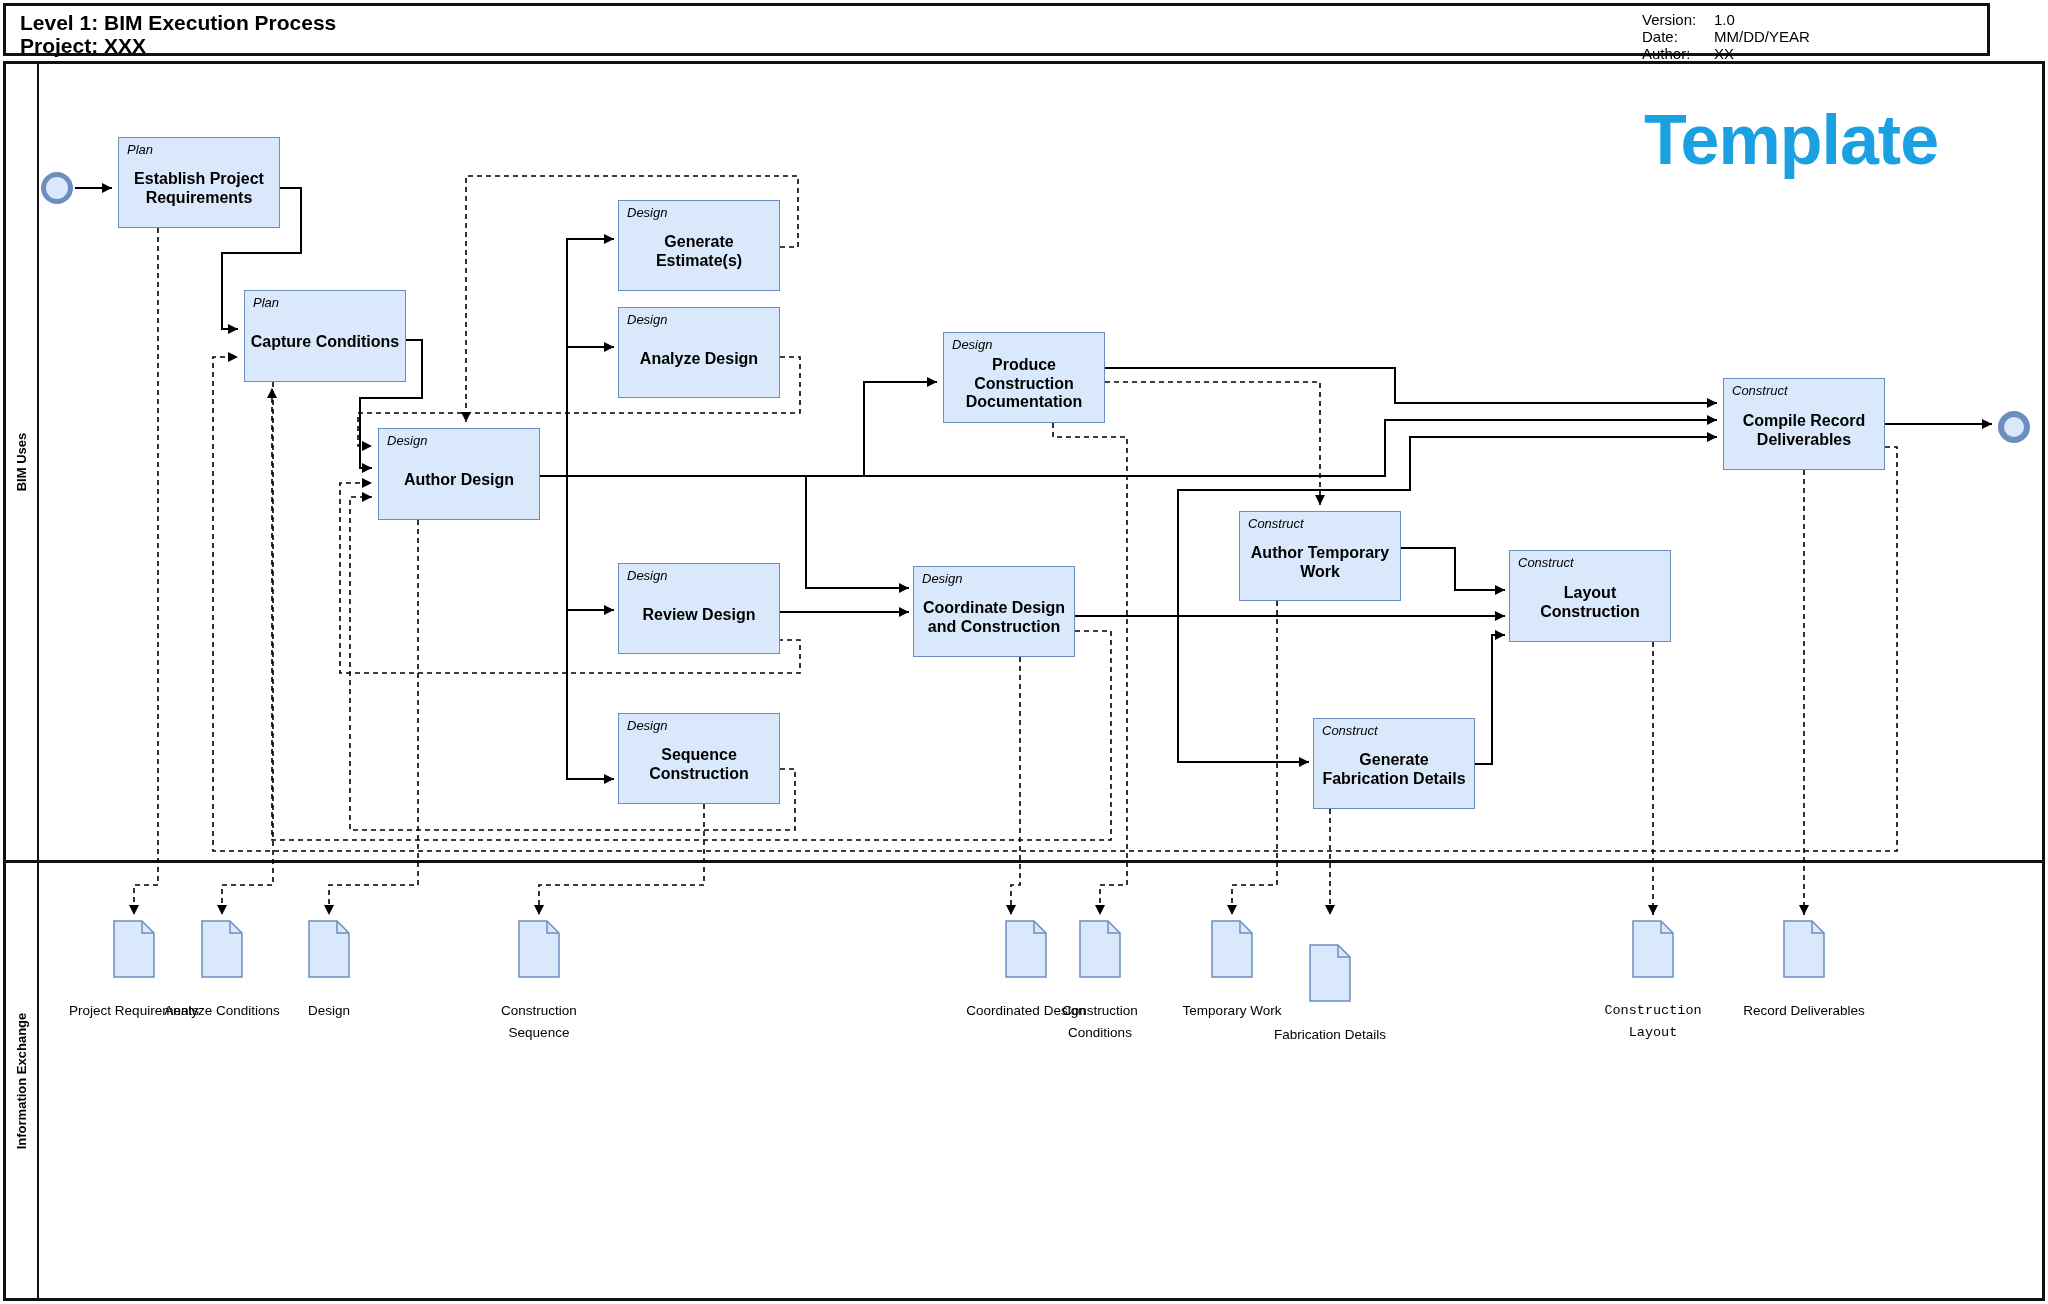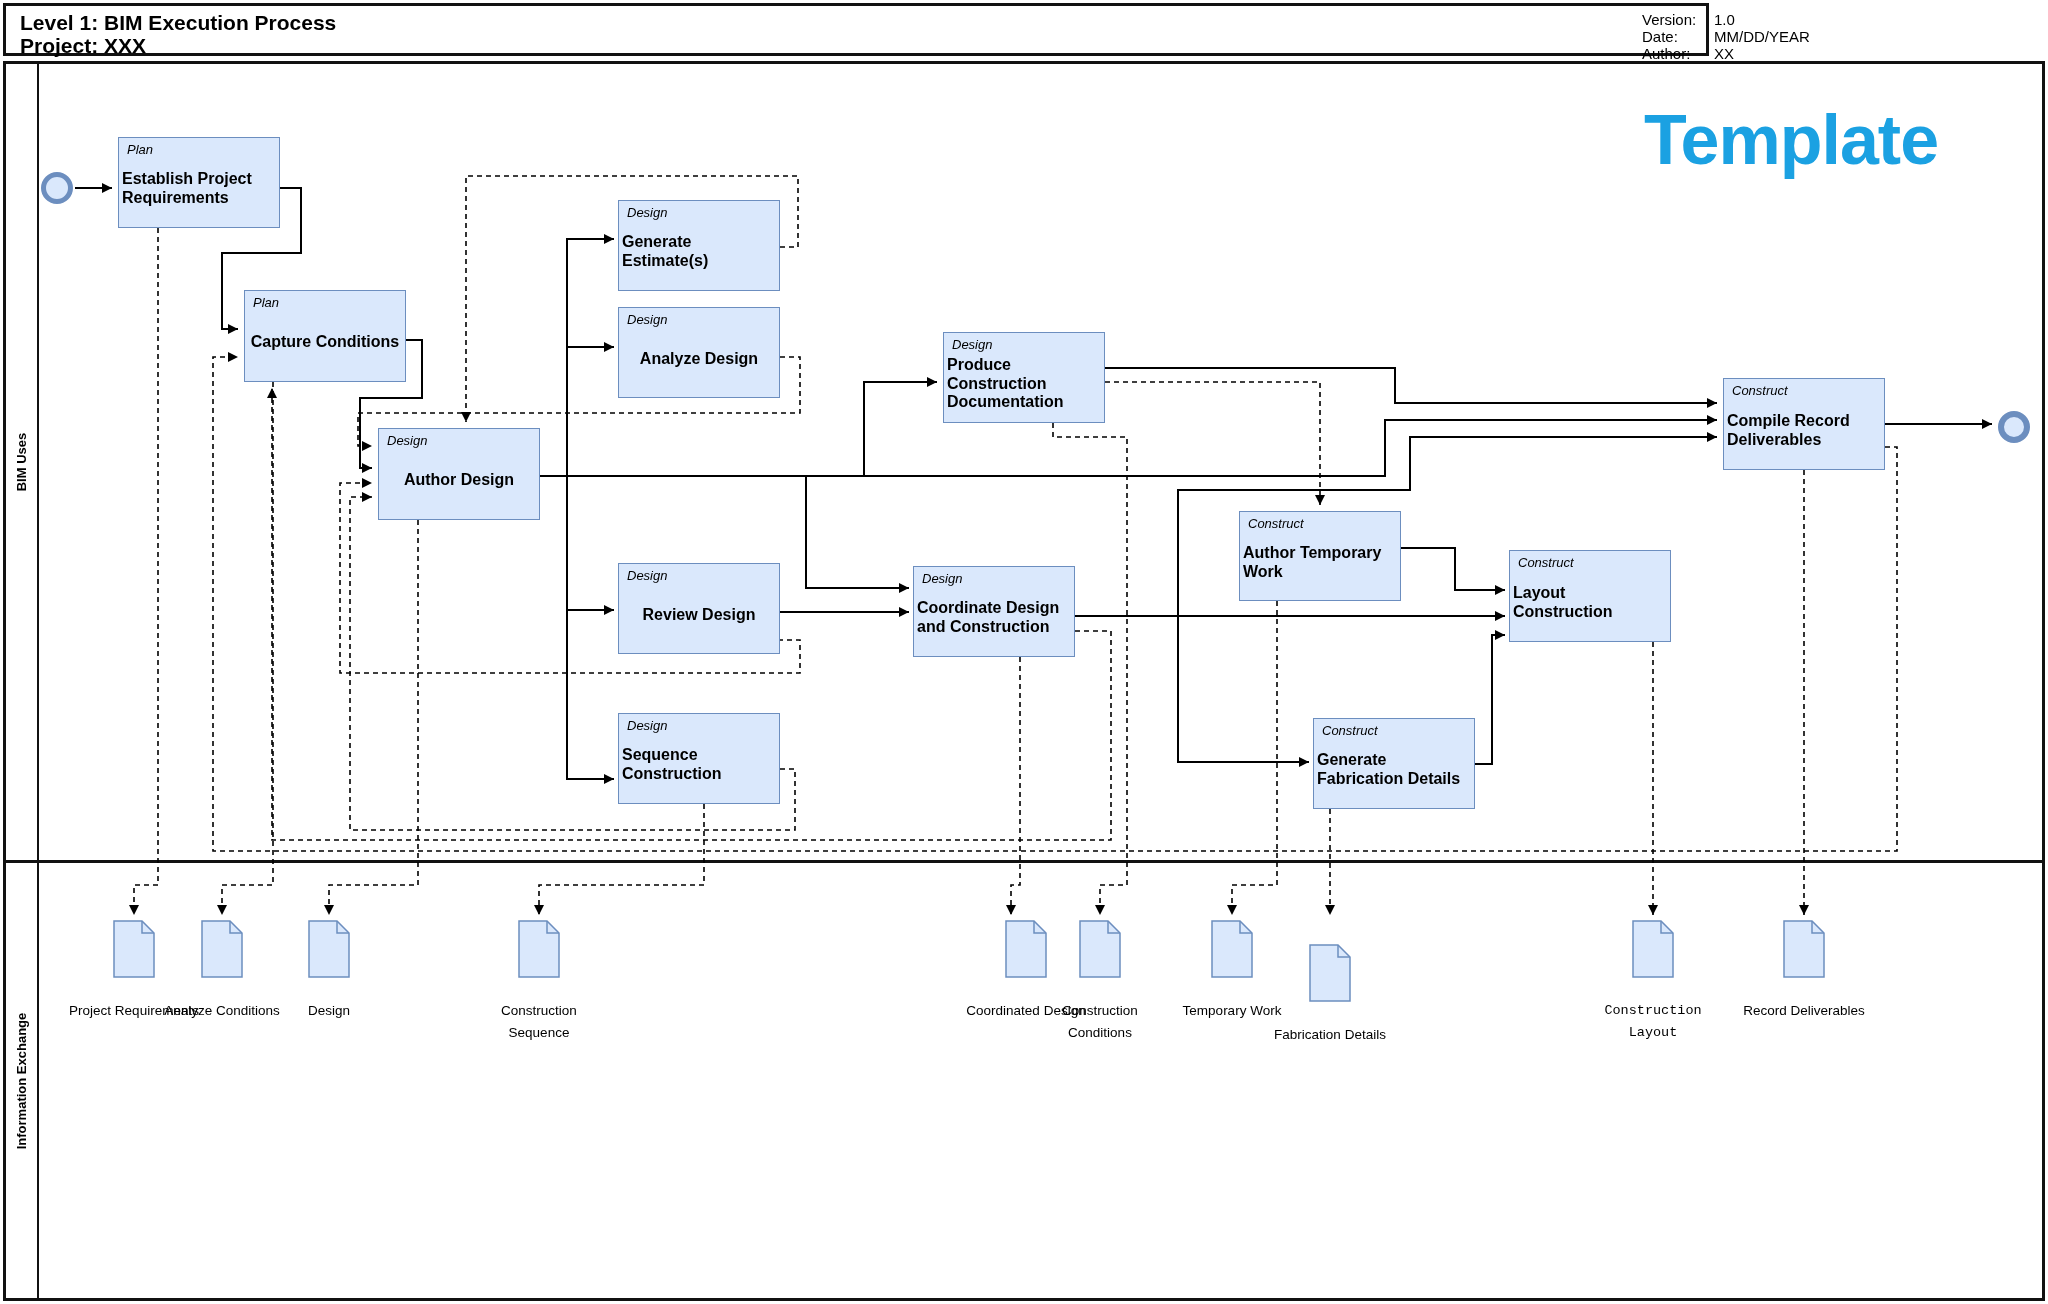--- a/index.html
+++ b/index.html
@@ -1,20 +1,20 @@
 <!DOCTYPE html>
 <html style="--task-fill: #dae8fc; --task-stroke: #6c8ebf; --watermark-blue: #1ba1e2;"><head>
 <meta charset="utf-8">
 <style>
   html,body{margin:0;padding:0;background:#fff;}
   #page{position:relative;width:2048px;height:1304px;background:#fff;
         font-family:"Liberation Sans", sans-serif;color:#000;overflow:hidden;}
 
   
-  #title-bar{position:absolute;left:3px;top:3px;width:1706px;height:53px;
+  #title-bar{position:absolute;left:3px;top:3px;width:1987px;height:53px;
              border:3px solid #111;background:#fff;box-sizing:border-box;}
   #title-line1{position:absolute;left:14px;top:5px;font-size:21px;font-weight:bold;white-space:pre;}
   #title-line2{position:absolute;left:14px;top:28px;font-size:21px;font-weight:bold;white-space:pre;}
   #meta-block{position:absolute;left:1636px;top:5px;font-size:15px;line-height:17px;}
   .meta-row{white-space:nowrap;}
   .meta-label{display:inline-block;width:72px;}
   .meta-value{display:inline-block;}
 
   
   #canvas{position:absolute;left:3px;top:61px;width:2042px;height:1240px;
@@ -29,21 +29,21 @@
              letter-spacing:-1px;color:var(--watermark-blue,#1ba1e2);}
 
   
   #connector-layer{position:absolute;left:0;top:0;width:2048px;height:1304px;pointer-events:none;}
 
   
   .task{position:absolute;background:var(--task-fill,#dae8fc);
         border:1.5px solid var(--task-stroke,#6c8ebf);box-sizing:border-box;}
   .task-phase{position:absolute;top:4px;left:8px;font-style:italic;font-size:13px;}
   .task-label{position:absolute;left:0;top:0;right:0;bottom:0;display:flex;align-items:center;
-              justify-content:center;text-align:left;font-weight:bold;font-size:16px;
+              justify-content:center;text-align:center;font-weight:bold;font-size:16px;
               line-height:1.18;padding:16px 3px 3px 3px;box-sizing:border-box;}
 
   
   .event{position:absolute;border-radius:50%;background:var(--task-fill,#dae8fc);
          box-sizing:border-box;}
   #start-event{left:41px;top:172px;width:32px;height:32px;border:5px solid var(--task-stroke,#6c8ebf);}
   #end-event{left:1998px;top:411px;width:32px;height:32px;border:6px solid var(--task-stroke,#6c8ebf);}
 
   
   .doc{position:absolute;width:42px;height:58px;}

